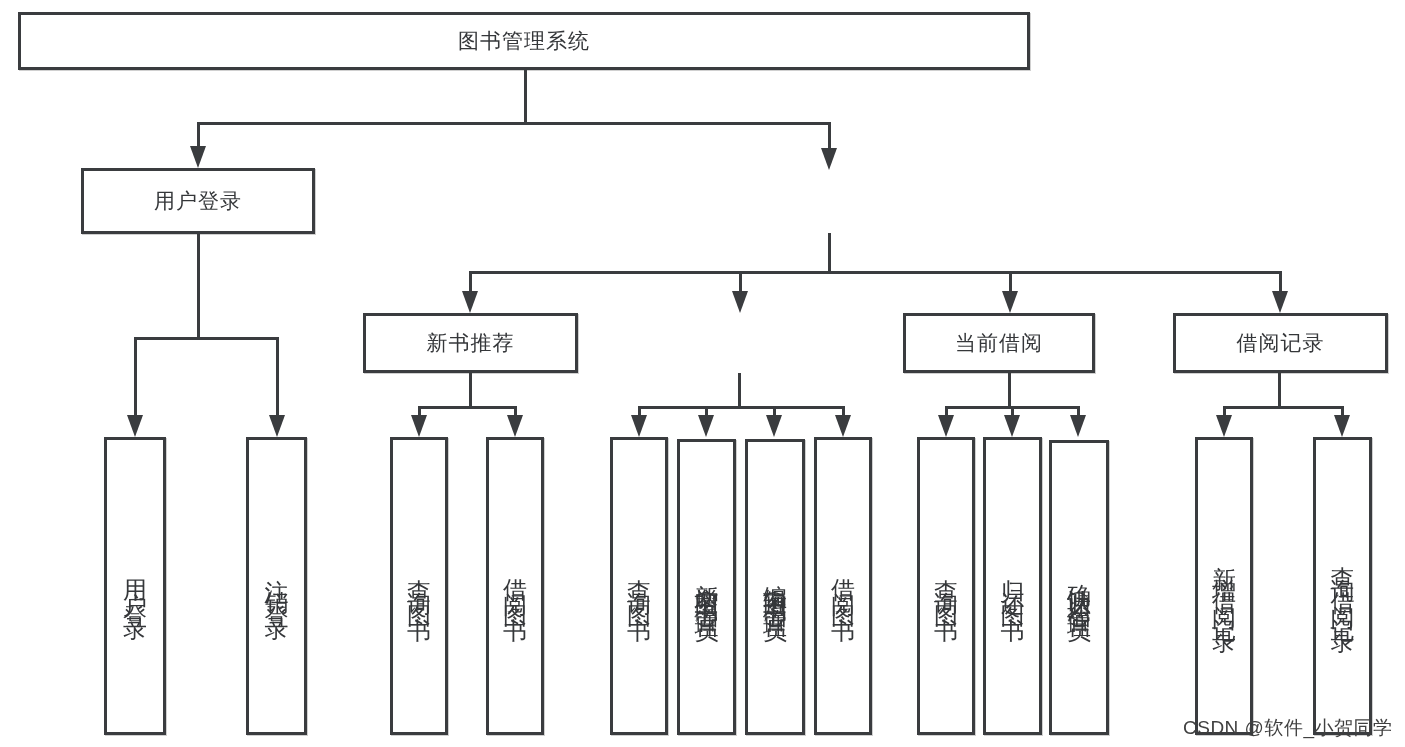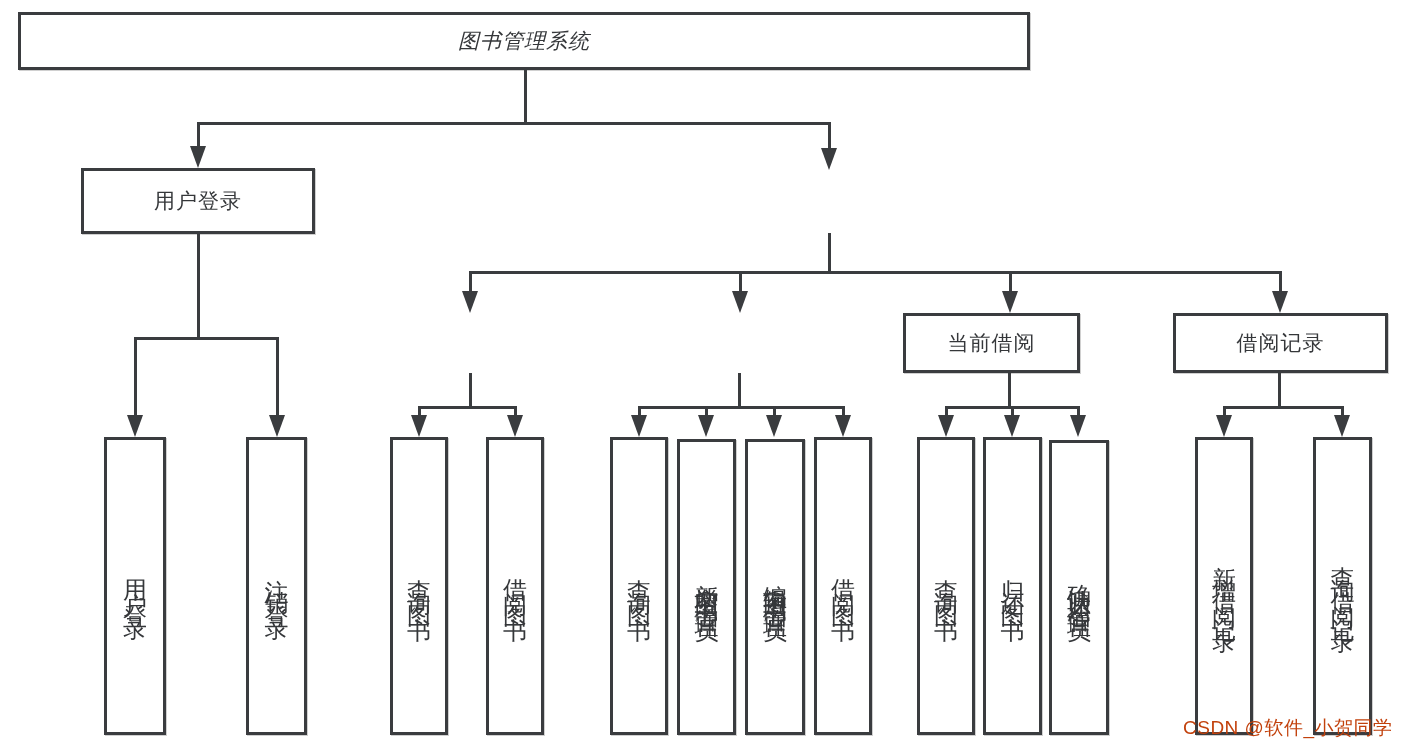--- a/index.html
+++ b/index.html
@@ -21,29 +21,29 @@
   .leaf-label.long{letter-spacing:5px;}
   .vline{position:absolute;width:3px;background:#3a3c3f;}
   .hline{position:absolute;height:3px;background:#3a3c3f;}
   .arrow{
     position:absolute;width:0;height:0;
     border-left:8px solid transparent;border-right:8px solid transparent;
     border-top:22px solid #3a3c3f;
   }
   .watermark{
     position:absolute;left:1183px;top:715px;z-index:20;
-    font-size:19px;color:#c2410c;white-space:nowrap;letter-spacing:0.5px;
+    font-size:19px;color:#404040;white-space:nowrap;letter-spacing:0.5px;
   }
 </style>
 </head>
 <body>
 
 <div id="stage">
 
-  <div class="nbox" style="left:18px;top:12px;width:1012px;height:58px;font-style:italic;">
+  <div class="nbox" style="left:18px;top:12px;width:1012px;height:58px;">
     <span class="hlabel root-label">图书管理系统</span>
   </div>
 
   <div class="vline" style="left:524px;top:70px;height:54px;"></div>
   <div class="hline" style="left:197px;top:122px;width:634px;"></div>
   <div class="vline" style="left:197px;top:122px;height:26px;"></div>
   <div class="arrow" style="left:190px;top:146px;"></div>
   <div class="vline" style="left:828px;top:122px;height:28px;"></div>
   <div class="arrow" style="left:821px;top:148px;"></div>
 
@@ -62,21 +62,24 @@
   <div class="hline" style="left:469px;top:271px;width:812px;"></div>
   <div class="vline" style="left:469px;top:271px;height:22px;"></div>
   <div class="arrow" style="left:462px;top:291px;"></div>
   <div class="vline" style="left:739px;top:271px;height:22px;"></div>
   <div class="arrow" style="left:732px;top:291px;"></div>
   <div class="vline" style="left:1009px;top:271px;height:22px;"></div>
   <div class="arrow" style="left:1002px;top:291px;"></div>
   <div class="vline" style="left:1279px;top:271px;height:22px;"></div>
   <div class="arrow" style="left:1272px;top:291px;"></div>
 
-  <div class="nbox" style="left:903px;top:313px;width:177px;height:60px;">
+  <div class="nbox" style="left:363px;top:313px;width:215px;height:60px;">
+    <span class="hlabel">新书推荐</span>
+  </div>
+  <div class="nbox" style="left:903px;top:313px;width:192px;height:60px;">
     <span class="hlabel">当前借阅</span>
   </div>
   <div class="nbox" style="left:1173px;top:313px;width:215px;height:60px;">
     <span class="hlabel">借阅记录</span>
   </div>
 
   <div class="vline" style="left:469px;top:373px;height:36px;"></div>
   <div class="hline" style="left:418px;top:406px;width:99px;"></div>
   <div class="vline" style="left:418px;top:406px;height:15px;"></div>
   <div class="arrow" style="left:411px;top:415px;"></div>

